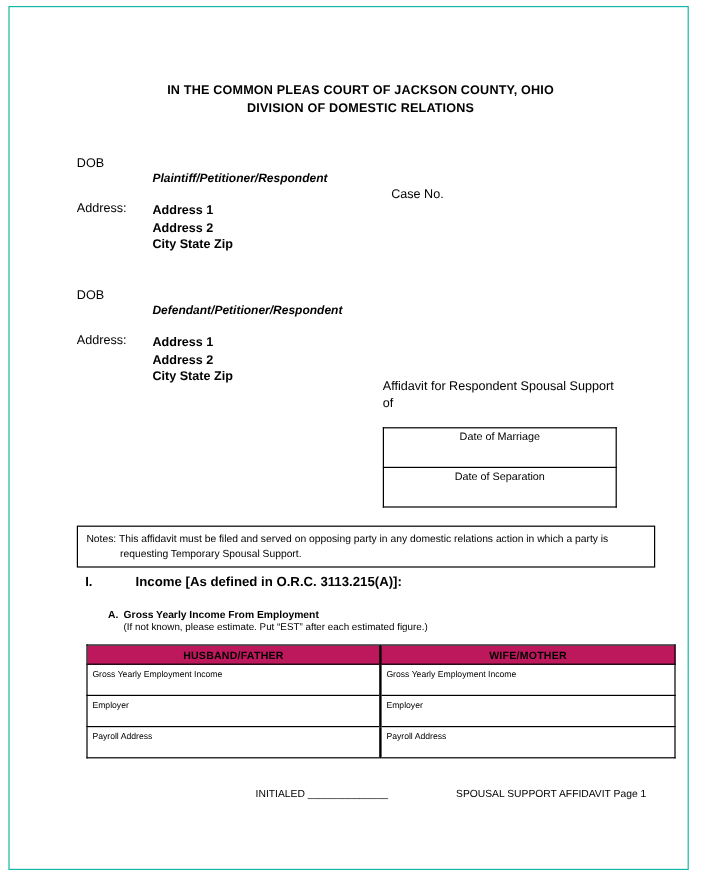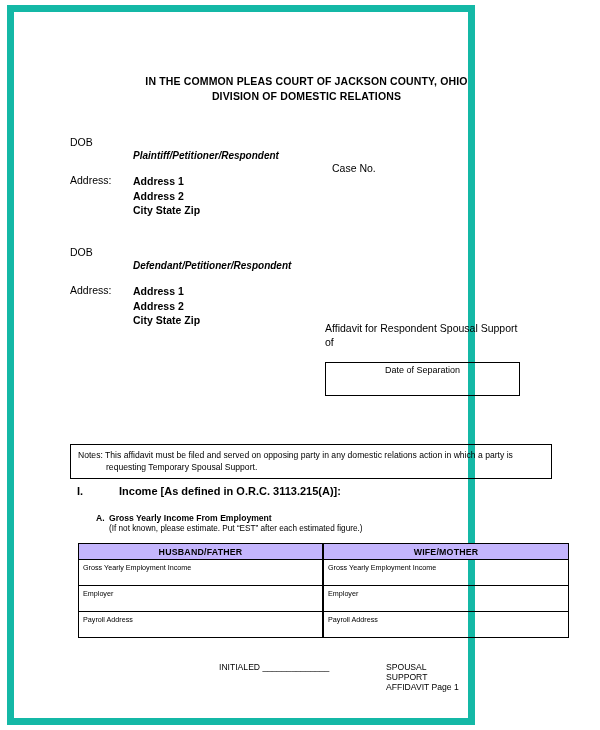--- a/index.html
+++ b/index.html
@@ -12,24 +12,24 @@
     height: 730px;
     font-family: "Liberation Sans", sans-serif;
     color: #000000;
     overflow: hidden;
   }
 
   .page {
     position: absolute;
     left: 7px;
     top: 5px;
-    width: 468px;
+    width: 567px;
     height: 720px;
     background: #ffffff;
-    border: 7px solid #14b8a6;
+    border: 1px solid #14b8a6;
     box-sizing: border-box;
   }
 
   
   .court-header {
     position: absolute;
     left: 0;
     top: 62px;
     width: 585px;
     text-align: center;
@@ -165,21 +165,21 @@
   
   .income-table {
     position: absolute;
     left: 64px;
     top: 531px;
     width: 483px;
     border-collapse: collapse;
     table-layout: fixed;
   }
   .income-table th {
-    background: #c4b5fd;
+    background: #be185d;
     border: 1.2px solid #000;
     font-size: 8.8px;
     font-weight: bold;
     height: 13px;
     text-align: center;
     letter-spacing: 0.2px;
   }
   .income-table td {
     border: 1.2px solid #000;
     height: 22px;
@@ -239,20 +239,23 @@
     </div>
   </div>
 
   <div class="affidavit-title">
     <div>Affidavit for Respondent Spousal Support</div>
     <div>of</div>
   </div>
 
   <table class="date-table">
     <tbody>
+        <tr>
+      <td>Date of Marriage</td>
+    </tr>
     <tr>
       <td>Date of Separation</td>
     </tr>
   </tbody>
     </table>
 
   <div class="notes-box">
     <div class="notes-text">
       <span class="lbl">Notes:</span>
       <span>This affidavit must be filed and served on opposing party in any domestic relations action in which a party is</span>

